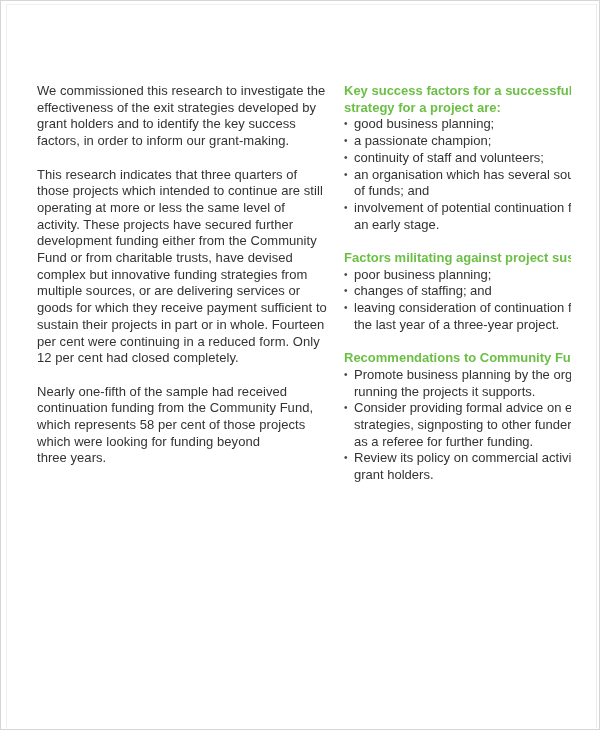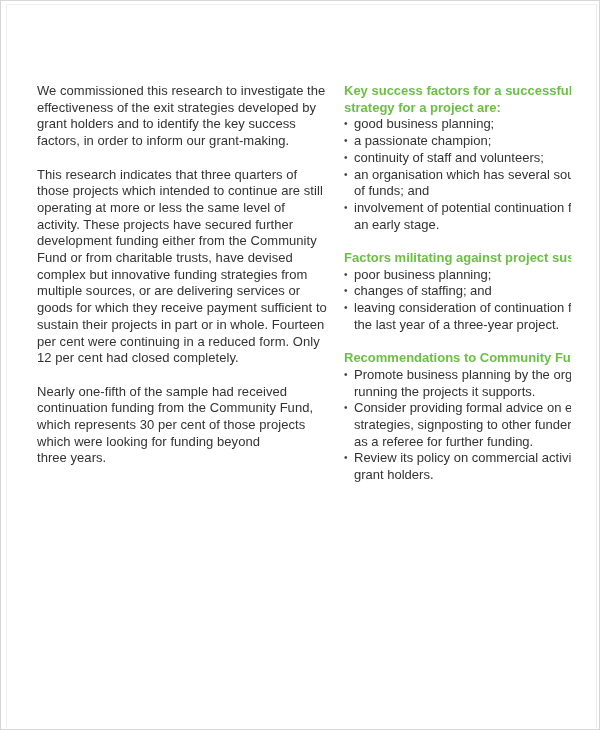--- a/index.html
+++ b/index.html
@@ -51,21 +51,21 @@
 development funding either from the Community
 Fund or from charitable trusts, have devised
 complex but innovative funding strategies from
 multiple sources, or are delivering services or
 goods for which they receive payment sufficient to
 sustain their projects in part or in whole. Fourteen
 per cent were continuing in a reduced form. Only
 12 per cent had closed completely.</p>
     <p>Nearly one-fifth of the sample had received
 continuation funding from the Community Fund,
-which represents 30 per cent of those projects
+which represents 58 per cent of those projects
 which were looking for funding beyond
 three years.</p>
   </div>
 
   <div class="col-right">
     <div class="inner">
       <div class="section">
         <div class="heading">Key success factors for a successful exit
 strategy for a project are:</div>
         <ul>

